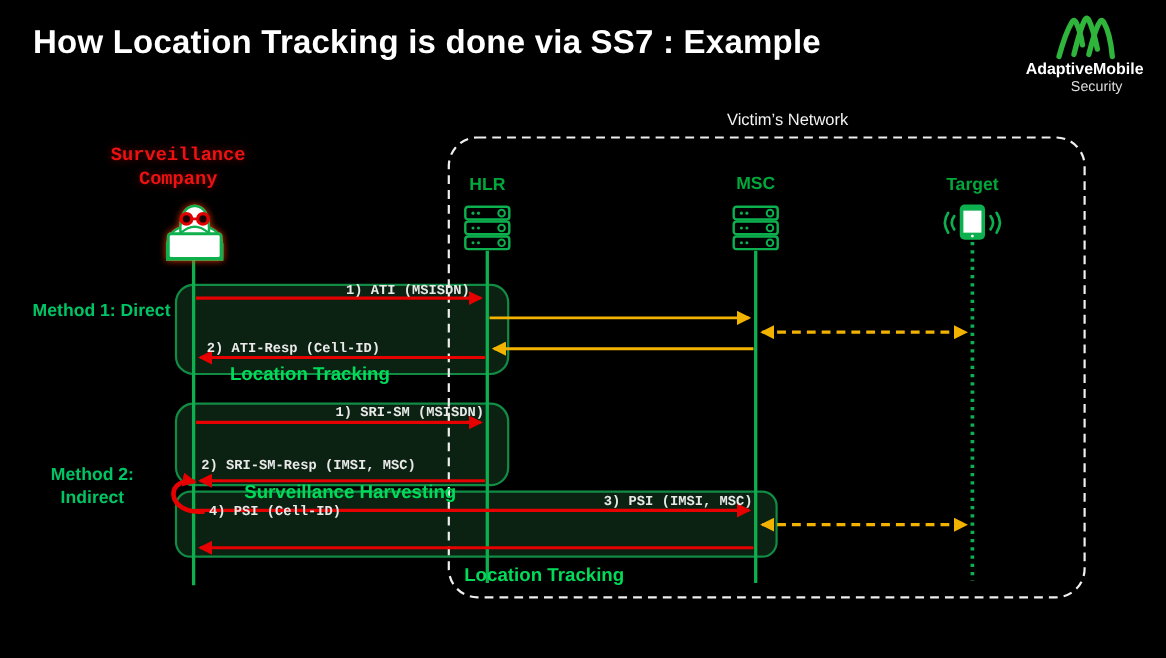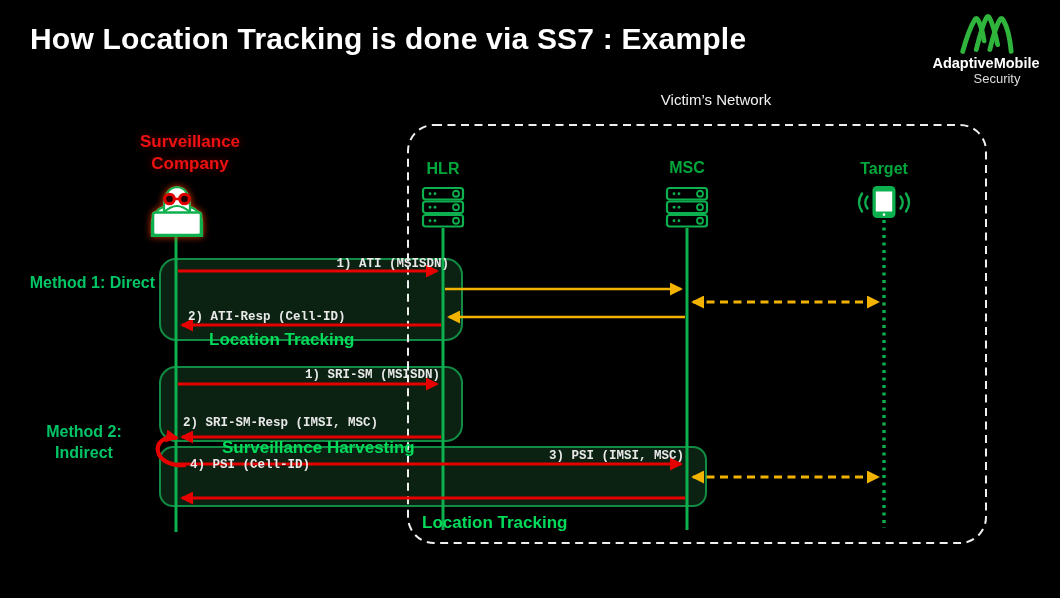--- a/index.html
+++ b/index.html
@@ -10,39 +10,39 @@
   }
   .abs{position:absolute;}
   .page-title{
     left:30px;top:22px;width:840px;
     font-size:30px;font-weight:700;color:#fff;letter-spacing:.2px;
   }
   .logo{left:928px;top:10px;width:116px;text-align:center;}
   .logo-mark{display:block;margin:0 auto;}
   .logo-brand{font-size:14.5px;font-weight:700;color:#fff;line-height:1.1;}
   .logo-sub{font-size:13px;font-weight:400;color:#dcdcdc;line-height:1.15;transform:translateX(11px);}
-  .net-label{left:616px;top:91px;width:200px;text-align:center;font-size:15px;color:#f2f2f2;}
+  .net-label{left:616px;top:101px;width:200px;text-align:center;font-size:15px;color:#f2f2f2;}
   .actor-label{font-size:16px;font-weight:700;color:var(--label-green,#00A83C);text-align:center;}
   .lbl-hlr{left:413px;top:160px;width:60px;}
   .lbl-msc{left:657px;top:159px;width:60px;}
   .lbl-target{left:844px;top:160px;width:80px;}
   .surv-label{
-    left:110px;top:131px;width:160px;text-align:center;
+    left:82px;top:131px;width:160px;text-align:center;
     font-size:17px;font-weight:700;color:var(--red-text,#EE1111);
-    line-height:1.3;white-space:pre-line;text-shadow:0 0 9px rgba(255,0,0,.45);
+    line-height:1.3;white-space:pre-line;text-shadow:0 0 9px rgba(255,0,0,.45);font-family:Liberation Mono, monospace;
   }
   .method-label{font-size:16px;font-weight:600;color:var(--method-green,#00C565);line-height:1.3;white-space:pre-line;}
   .lbl-m1{left:15px;top:273px;width:140px;text-align:right;}
   .lbl-m2{left:24px;top:422px;width:120px;text-align:center;}
   .msg{
     font-family:"Liberation Mono","DejaVu Sans Mono",monospace;
     font-size:12.5px;font-weight:700;color:#e9e9e9;white-space:nowrap;
   }
   .msg-r{text-align:right;}
-  .m1-1{left:269px;top:257px;width:180px;text-align:right;}
+  .m1-1{left:247px;top:257px;width:180px;text-align:right;}
   .m1-2{left:188px;top:310px;width:260px;}
   .m2-1{left:240px;top:368px;width:200px;}
   .m2-2{left:183px;top:416px;width:300px;}
   .m2-3{left:484px;top:449px;width:200px;}
   .m2-4{left:190px;top:458px;width:260px;}
   .caption{font-size:17px;font-weight:600;color:var(--bright-green,#00DC5A);text-align:left;white-space:nowrap;margin-top:44px;}
   .cap1{left:209px;top:286px;width:180px;}
   .cap2{left:222px;top:394px;width:180px;}
   .cap3{left:422px;top:469px;width:180px;}
   

